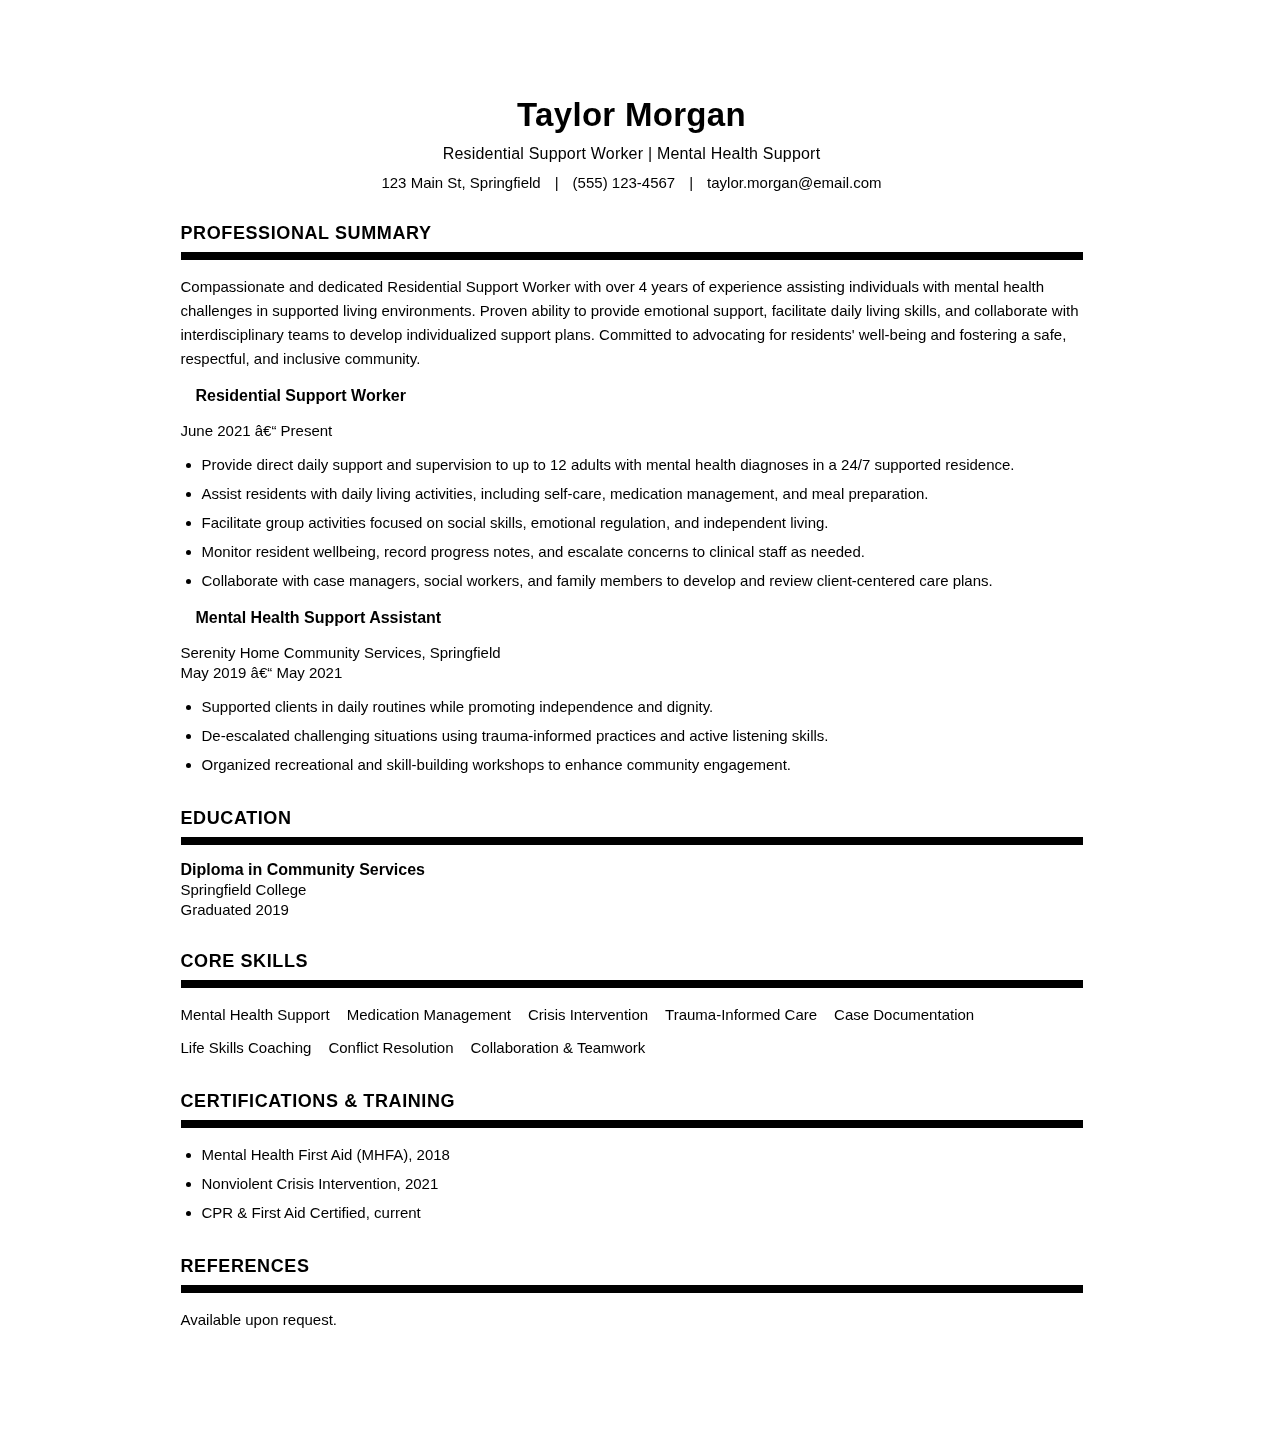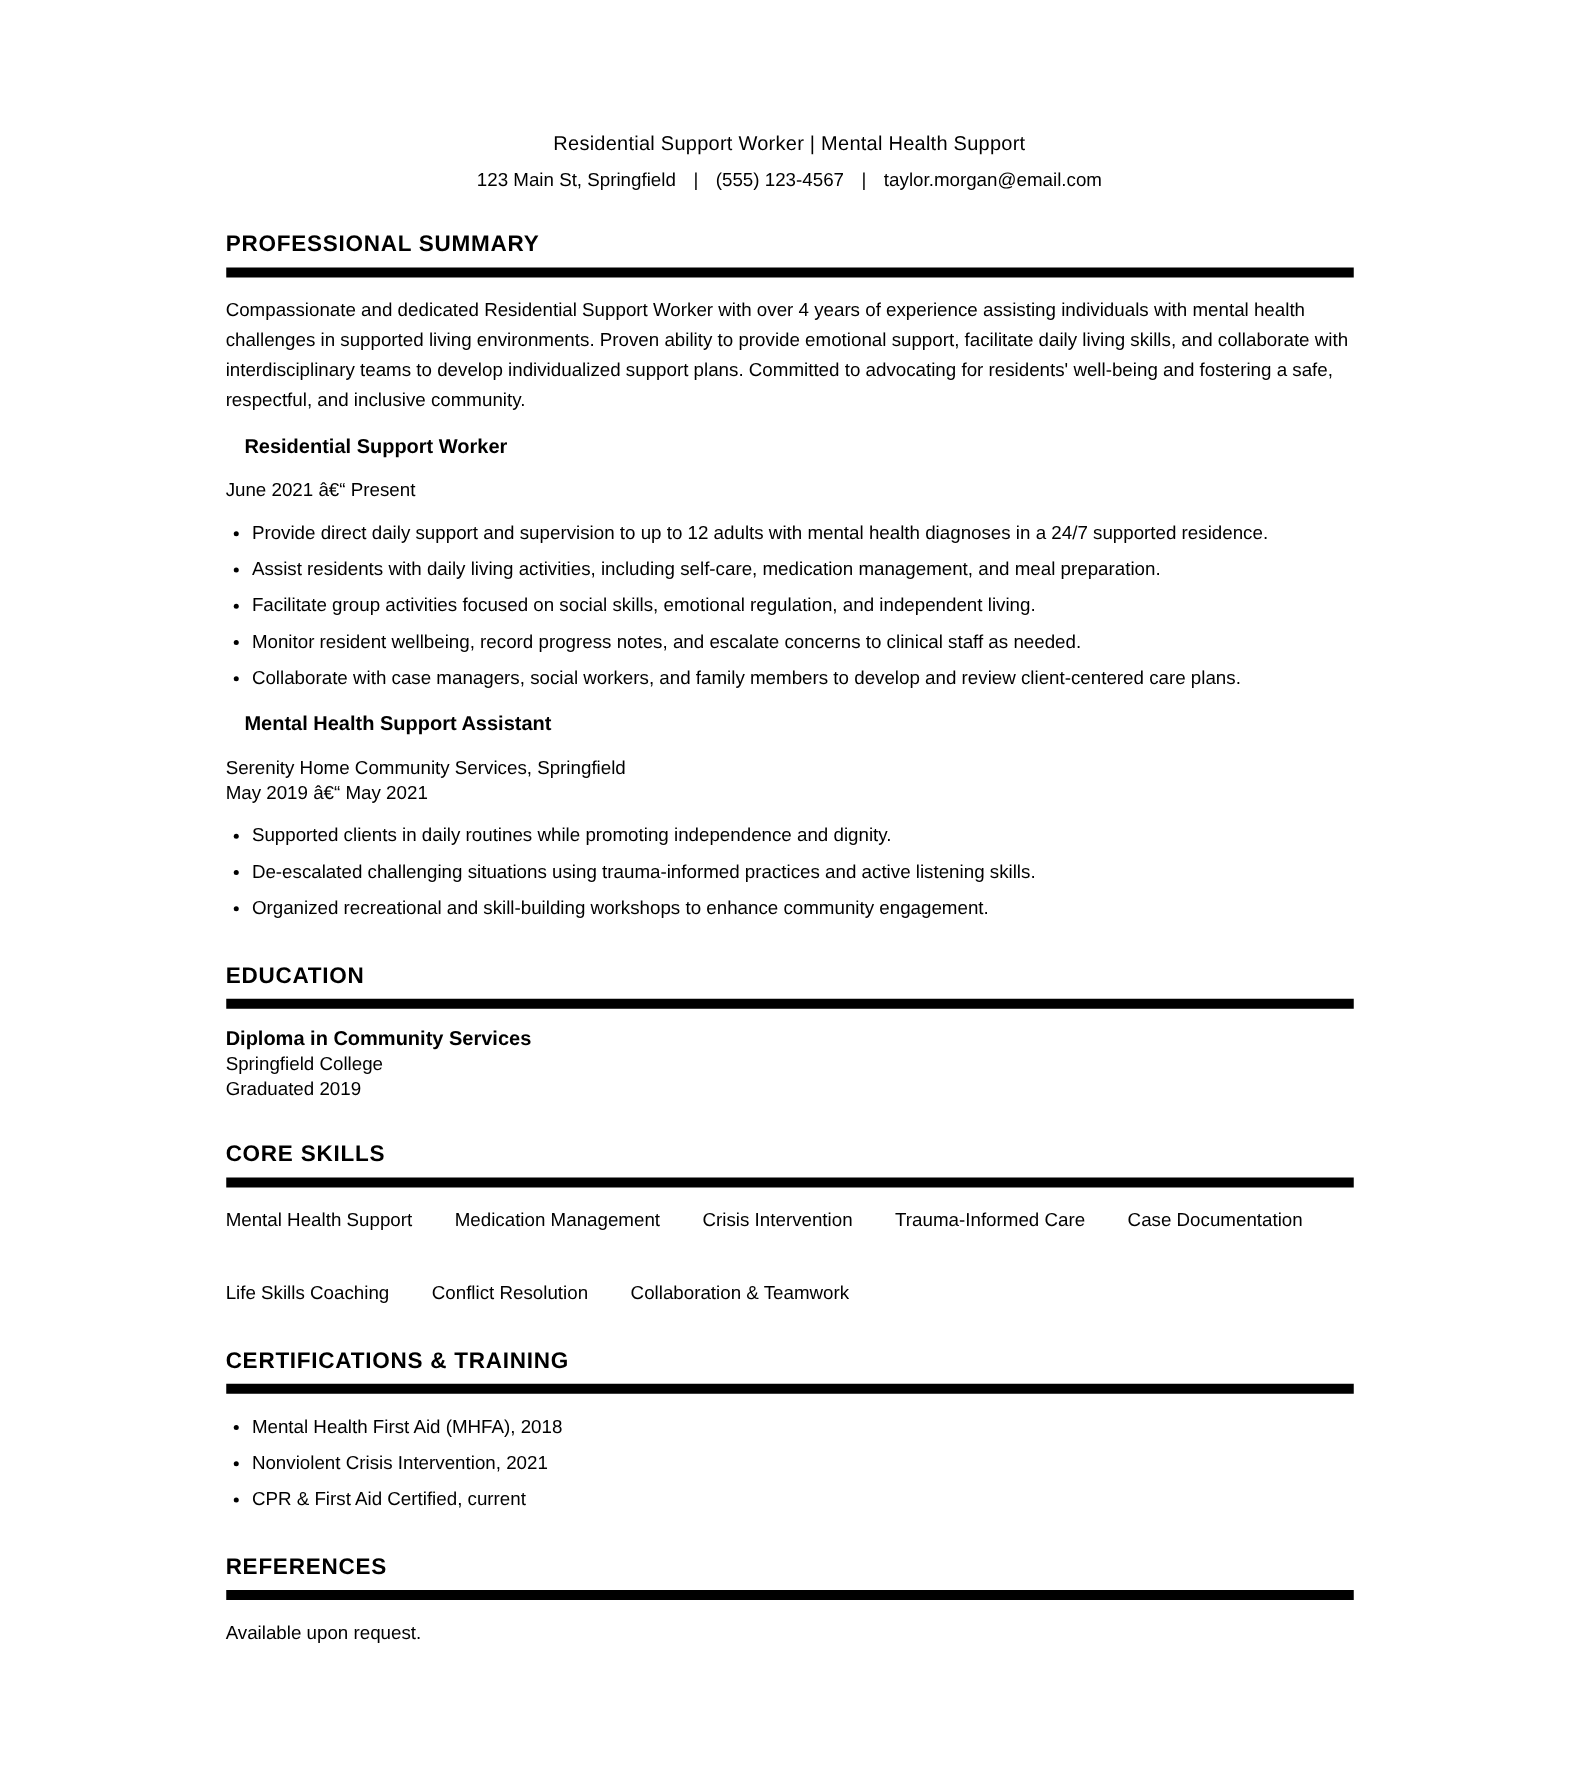--- a/index.html
+++ b/index.html
@@ -75,30 +75,30 @@
   
   .edu-degree { font-weight: bold; font-size: 16px; line-height: 20px; }
   .edu-line { line-height: 20px; }
   
   .skills {
     display: flex;
     flex-wrap: wrap;
     column-gap: 17px;
     row-gap: 9px;
     line-height: 24px;
-    gap: 34px;
   }
 </style>
 </head>
 <body>
 
 <div class="page">
   <div class="content">
 
     <header class="rheader">
+      <h1>Taylor Morgan</h1>
       <div class="subtitle">Residential Support Worker | Mental Health Support</div>
       <div class="contact">
         <span>123 Main St, Springfield</span><span class="sep">|</span><span>(555) 123-4567</span><span class="sep">|</span><span>taylor.morgan@email.com</span>
       </div>
     </header>
 
     <section>
       <h2>PROFESSIONAL SUMMARY</h2>
       <p class="body-text">Compassionate and dedicated Residential Support Worker with over 4 years of experience assisting individuals with mental health challenges in supported living environments. Proven ability to provide emotional support, facilitate daily living skills, and collaborate with interdisciplinary teams to develop individualized support plans. Committed to advocating for residents' well-being and fostering a safe, respectful, and inclusive community.</p>
     </section>

